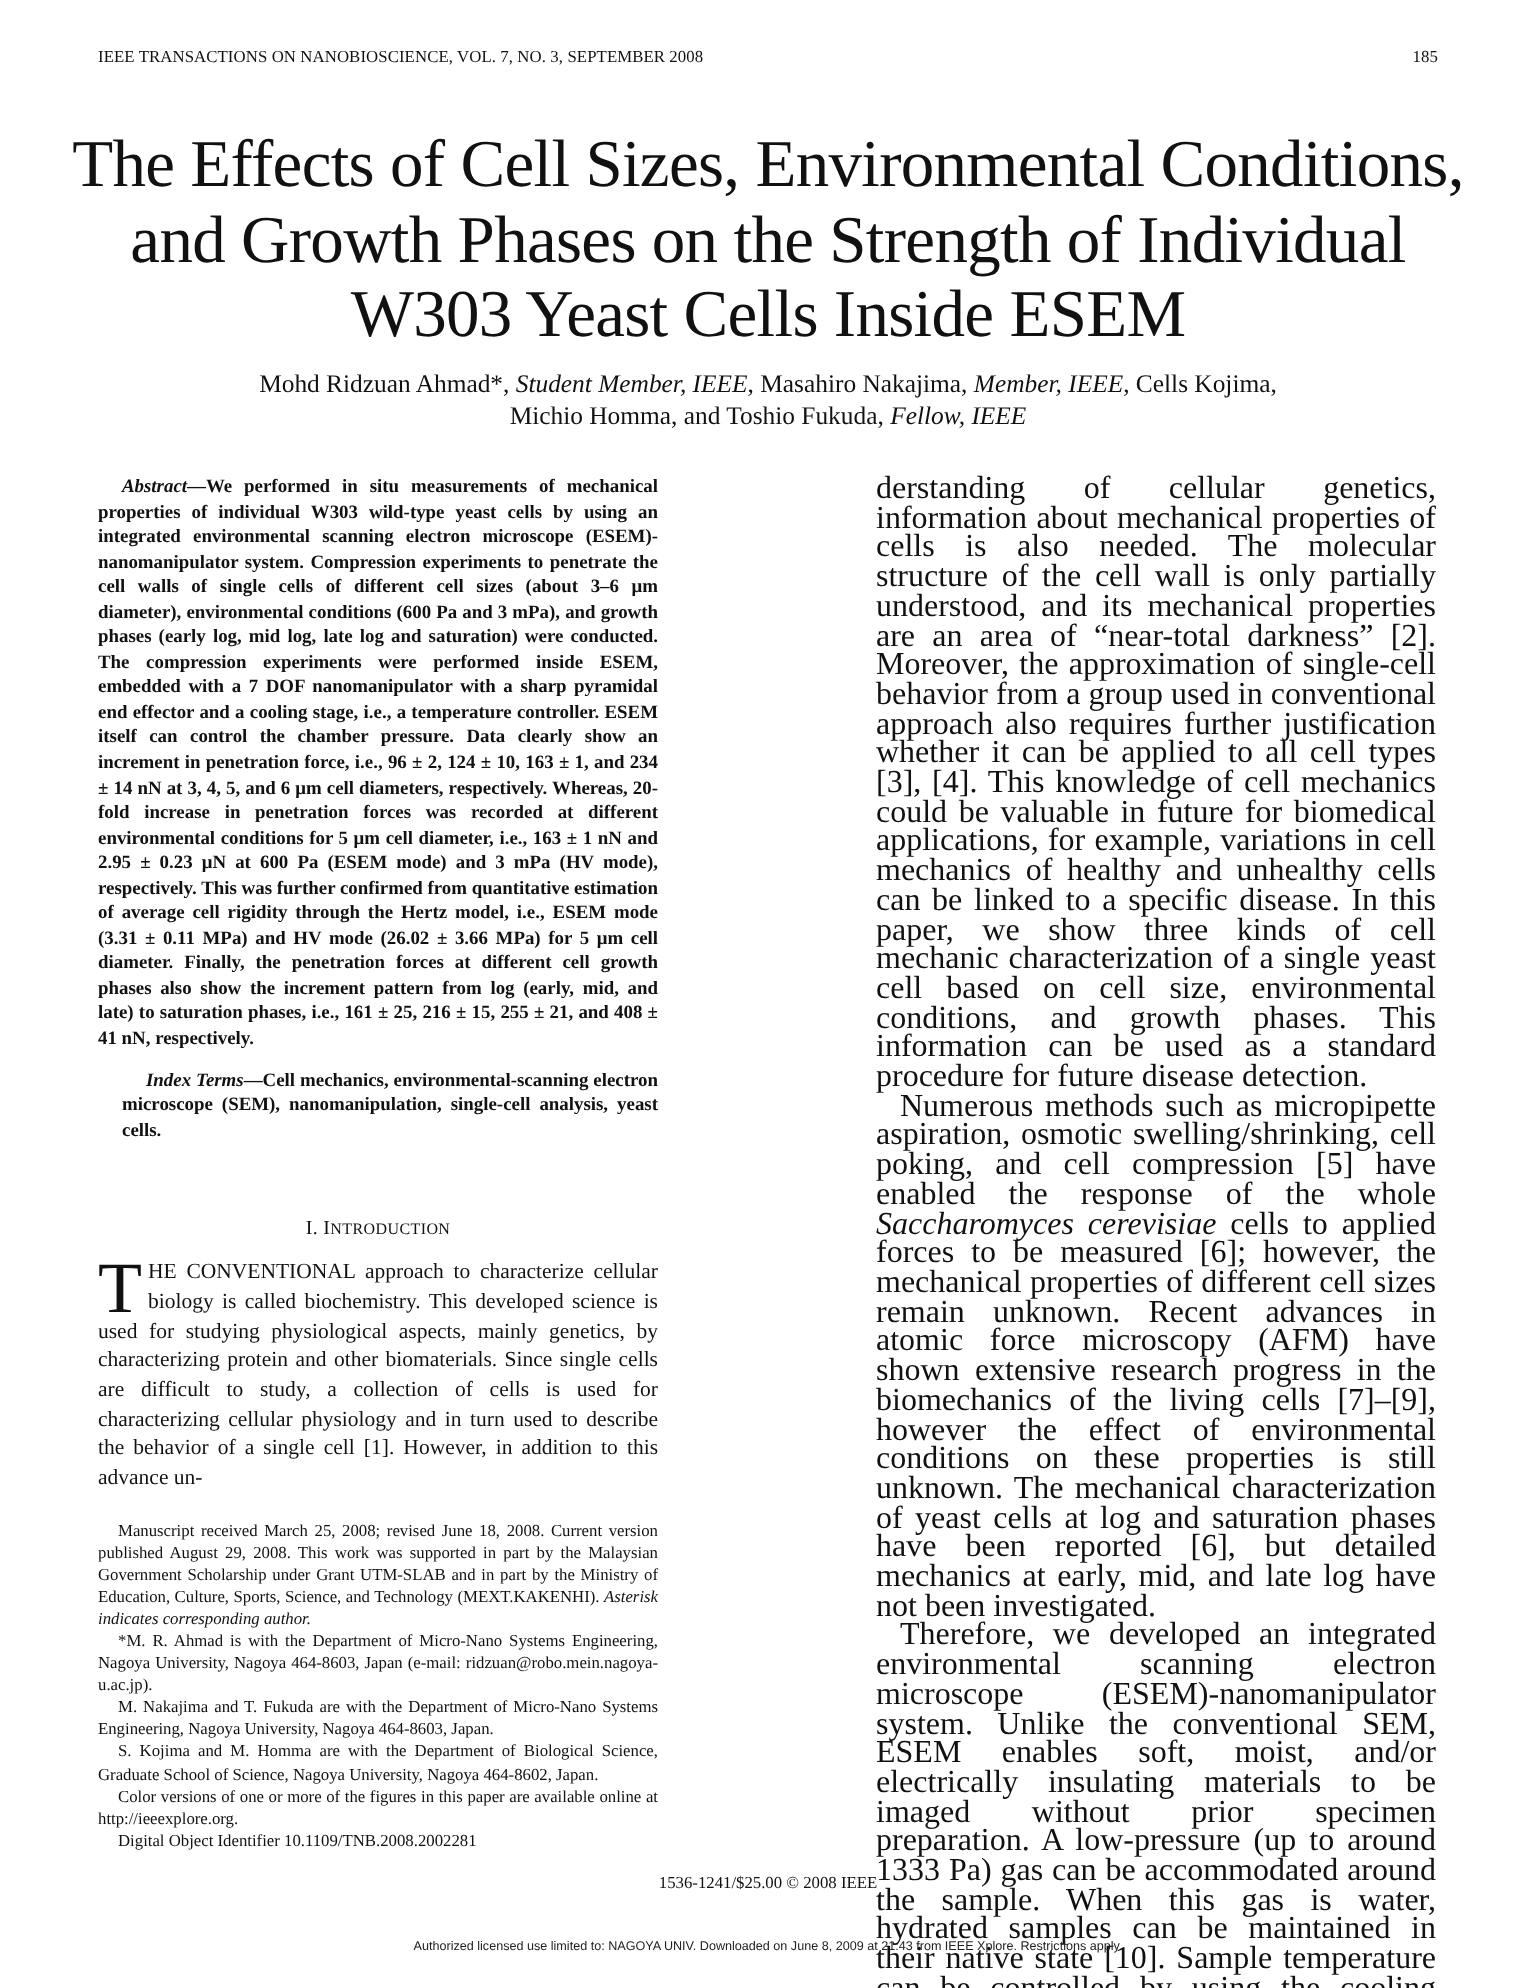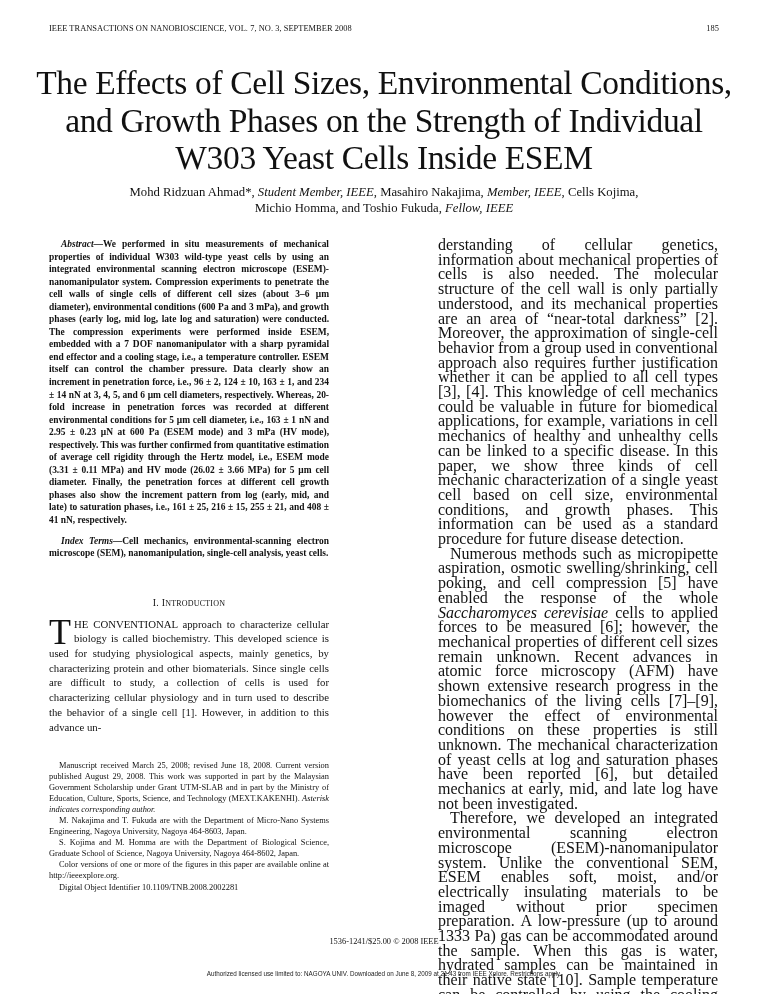--- a/index.html
+++ b/index.html
@@ -23,21 +23,21 @@
     .col { position: absolute; top: 238px; width: 280px; text-align: justify; }
     .col-left { left: 49px; }
     .col-right { left: 438px; }
     .abstract {
       font-weight: bold; font-size: 9.45px; line-height: 12.55px;
       text-indent: 12px; margin: 0;
     }
     .abstract .lead { font-style: italic; }
     .index-terms {
       font-weight: bold; font-size: 9.45px; line-height: 12.55px;
-      text-indent: 12px; margin: 8px 0 0 0;
+      text-indent: 12px; margin: 8px 0 0 12px;
     }
     .index-terms .lead { font-style: italic; }
     .section-heading {
       text-align: center; font-size: 9.9px; margin: 37px 0 9px 0; letter-spacing: 0.2px;
     }
     .section-heading .sc { font-size: 8px; }
     .intro {
       font-size: 10.75px; line-height: 14.7px; margin: 0;
     }
     .dropcap {
@@ -84,20 +84,21 @@
   <p class="abstract"><span class="lead">Abstract</span><span>—We performed in situ measurements of mechanical properties of individual W303 wild-type yeast cells by using an integrated environmental scanning electron microscope (ESEM)-nanomanipulator system. Compression experiments to penetrate the cell walls of single cells of different cell sizes (about 3–6 μm diameter), environmental conditions (600 Pa and 3 mPa), and growth phases (early log, mid log, late log and saturation) were conducted. The compression experiments were performed inside ESEM, embedded with a 7 DOF nanomanipulator with a sharp pyramidal end effector and a cooling stage, i.e., a temperature controller. ESEM itself can control the chamber pressure. Data clearly show an increment in penetration force, i.e., 96 ± 2, 124 ± 10, 163 ± 1, and 234 ± 14 nN at 3, 4, 5, and 6 μm cell diameters, respectively. Whereas, 20-fold increase in penetration forces was recorded at different environmental conditions for 5 μm cell diameter, i.e., 163 ± 1 nN and 2.95 ± 0.23 μN at 600 Pa (ESEM mode) and 3 mPa (HV mode), respectively. This was further confirmed from quantitative estimation of average cell rigidity through the Hertz model, i.e., ESEM mode (3.31 ± 0.11 MPa) and HV mode (26.02 ± 3.66 MPa) for 5 μm cell diameter. Finally, the penetration forces at different cell growth phases also show the increment pattern from log (early, mid, and late) to saturation phases, i.e., 161 ± 25, 216 ± 15, 255 ± 21, and 408 ± 41 nN, respectively.</span></p>
   <p class="index-terms"><span class="lead">Index Terms</span><span>—Cell mechanics, environmental-scanning electron microscope (SEM), nanomanipulation, single-cell analysis, yeast cells.</span></p>
 
   <div class="section-heading"><span>I. </span><span>I</span><span class="sc">NTRODUCTION</span></div>
 
   <p class="intro" style="text-align: justify;"><span class="dropcap">T</span><span>HE CONVENTIONAL approach to characterize cellular biology is called biochemistry. This developed science is used for studying physiological aspects, mainly genetics, by characterizing protein and other biomaterials. Since single cells are difficult to study, a collection of cells is used for characterizing cellular physiology and in turn used to describe the behavior of a single cell [1]. However, in addition to this advance un-</span></p>
 </div>
 
 <div class="footnotes">
   <p><span>Manuscript received March 25, 2008; revised June 18, 2008. Current version published August 29, 2008. This work was supported in part by the Malaysian Government Scholarship under Grant UTM-SLAB and in part by the Ministry of Education, Culture, Sports, Science, and Technology (MEXT.KAKENHI). </span><i>Asterisk indicates corresponding author.</i></p>
+  <p>*M. R. Ahmad is with the Department of Micro-Nano Systems Engineering, Nagoya University, Nagoya 464-8603, Japan (e-mail: ridzuan@robo.mein.nagoya-u.ac.jp).</p>
   <p>M. Nakajima and T. Fukuda are with the Department of Micro-Nano Systems Engineering, Nagoya University, Nagoya 464-8603, Japan.</p>
   <p>S. Kojima and M. Homma are with the Department of Biological Science, Graduate School of Science, Nagoya University, Nagoya 464-8602, Japan.</p>
   <p>Color versions of one or more of the figures in this paper are available online at http://ieeexplore.org.</p>
   <p>Digital Object Identifier 10.1109/TNB.2008.2002281</p>
 </div>
 
 <div class="col col-right">
   <p class="body-para first">derstanding of cellular genetics, information about mechanical properties of cells is also needed. The molecular structure of the cell wall is only partially understood, and its mechanical properties are an area of “near-total darkness” [2]. Moreover, the approximation of single-cell behavior from a group used in conventional approach also requires further justification whether it can be applied to all cell types [3], [4]. This knowledge of cell mechanics could be valuable in future for biomedical applications, for example, variations in cell mechanics of healthy and unhealthy cells can be linked to a specific disease. In this paper, we show three kinds of cell mechanic characterization of a single yeast cell based on cell size, environmental conditions, and growth phases. This information can be used as a standard procedure for future disease detection.</p>
   <p class="body-para"><span>Numerous methods such as micropipette aspiration, osmotic swelling/shrinking, cell poking, and cell compression [5] have enabled the response of the whole </span><i>Saccharomyces cerevisiae</i><span> cells to applied forces to be measured [6]; however, the mechanical properties of different cell sizes remain unknown. Recent advances in atomic force microscopy (AFM) have shown extensive research progress in the biomechanics of the living cells [7]–[9], however the effect of environmental conditions on these properties is still unknown. The mechanical characterization of yeast cells at log and saturation phases have been reported [6], but detailed mechanics at early, mid, and late log have not been investigated.</span></p>
   <p class="body-para">Therefore, we developed an integrated environmental scanning electron microscope (ESEM)-nanomanipulator system. Unlike the conventional SEM, ESEM enables soft, moist, and/or electrically insulating materials to be imaged without prior specimen preparation. A low-pressure (up to around 1333 Pa) gas can be accommodated around the sample. When this gas is water, hydrated samples can be maintained in their native state [10]. Sample temperature can be controlled by using the cooling stage assembled inside the ESEM chamber. By controlling the chamber pressure and sample temperature, single-cell mechanical characterization and analysis can be conducted by using a nanomanipulator and image analysis. By modifying a cantilever tip using focused ion beam (FIB) etching and/or deposition, several shapes of indenters for indenter–cell interactions can be applied. There are two main advantages of the ESEM system compared to the AFM system. The first advantage is that the AFM system is difficult to provide a real-time sample observation and the image is mainly constructed after the scanning of the AFM tip on the sample surface is finished. Therefore, it is</p>

